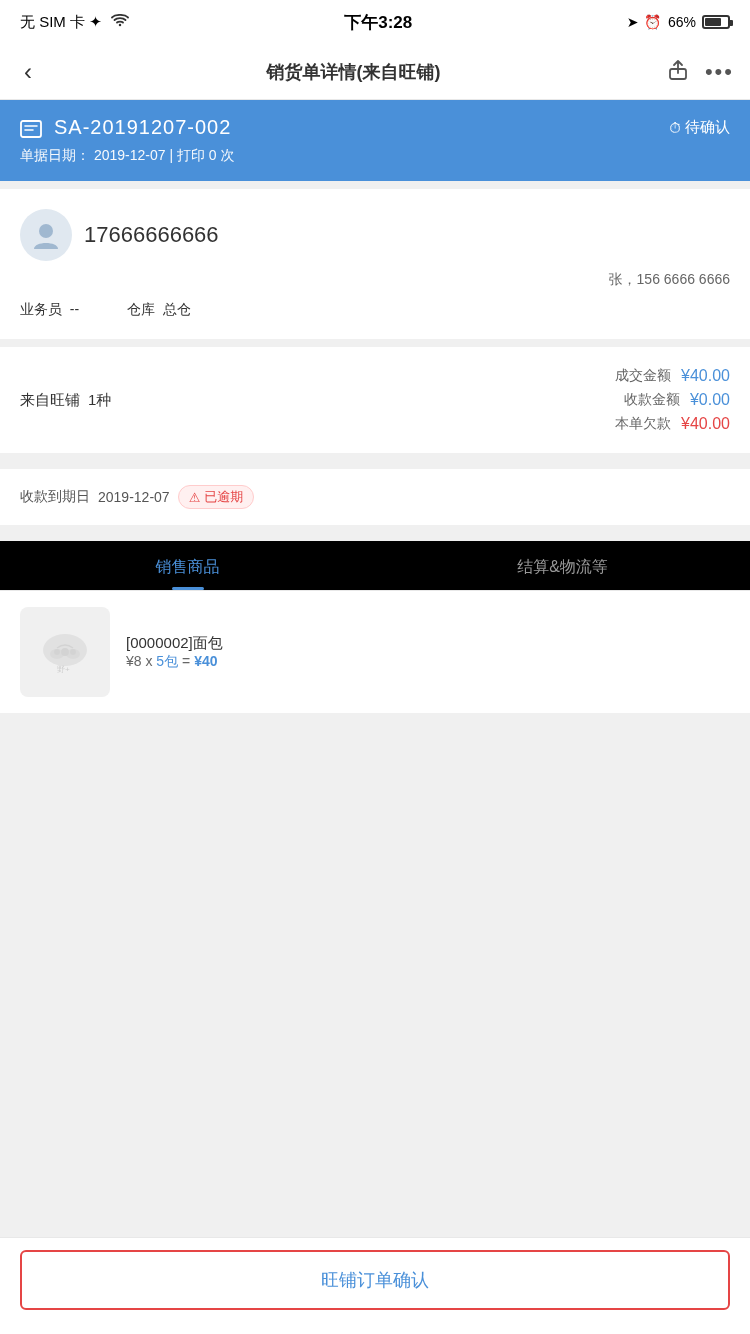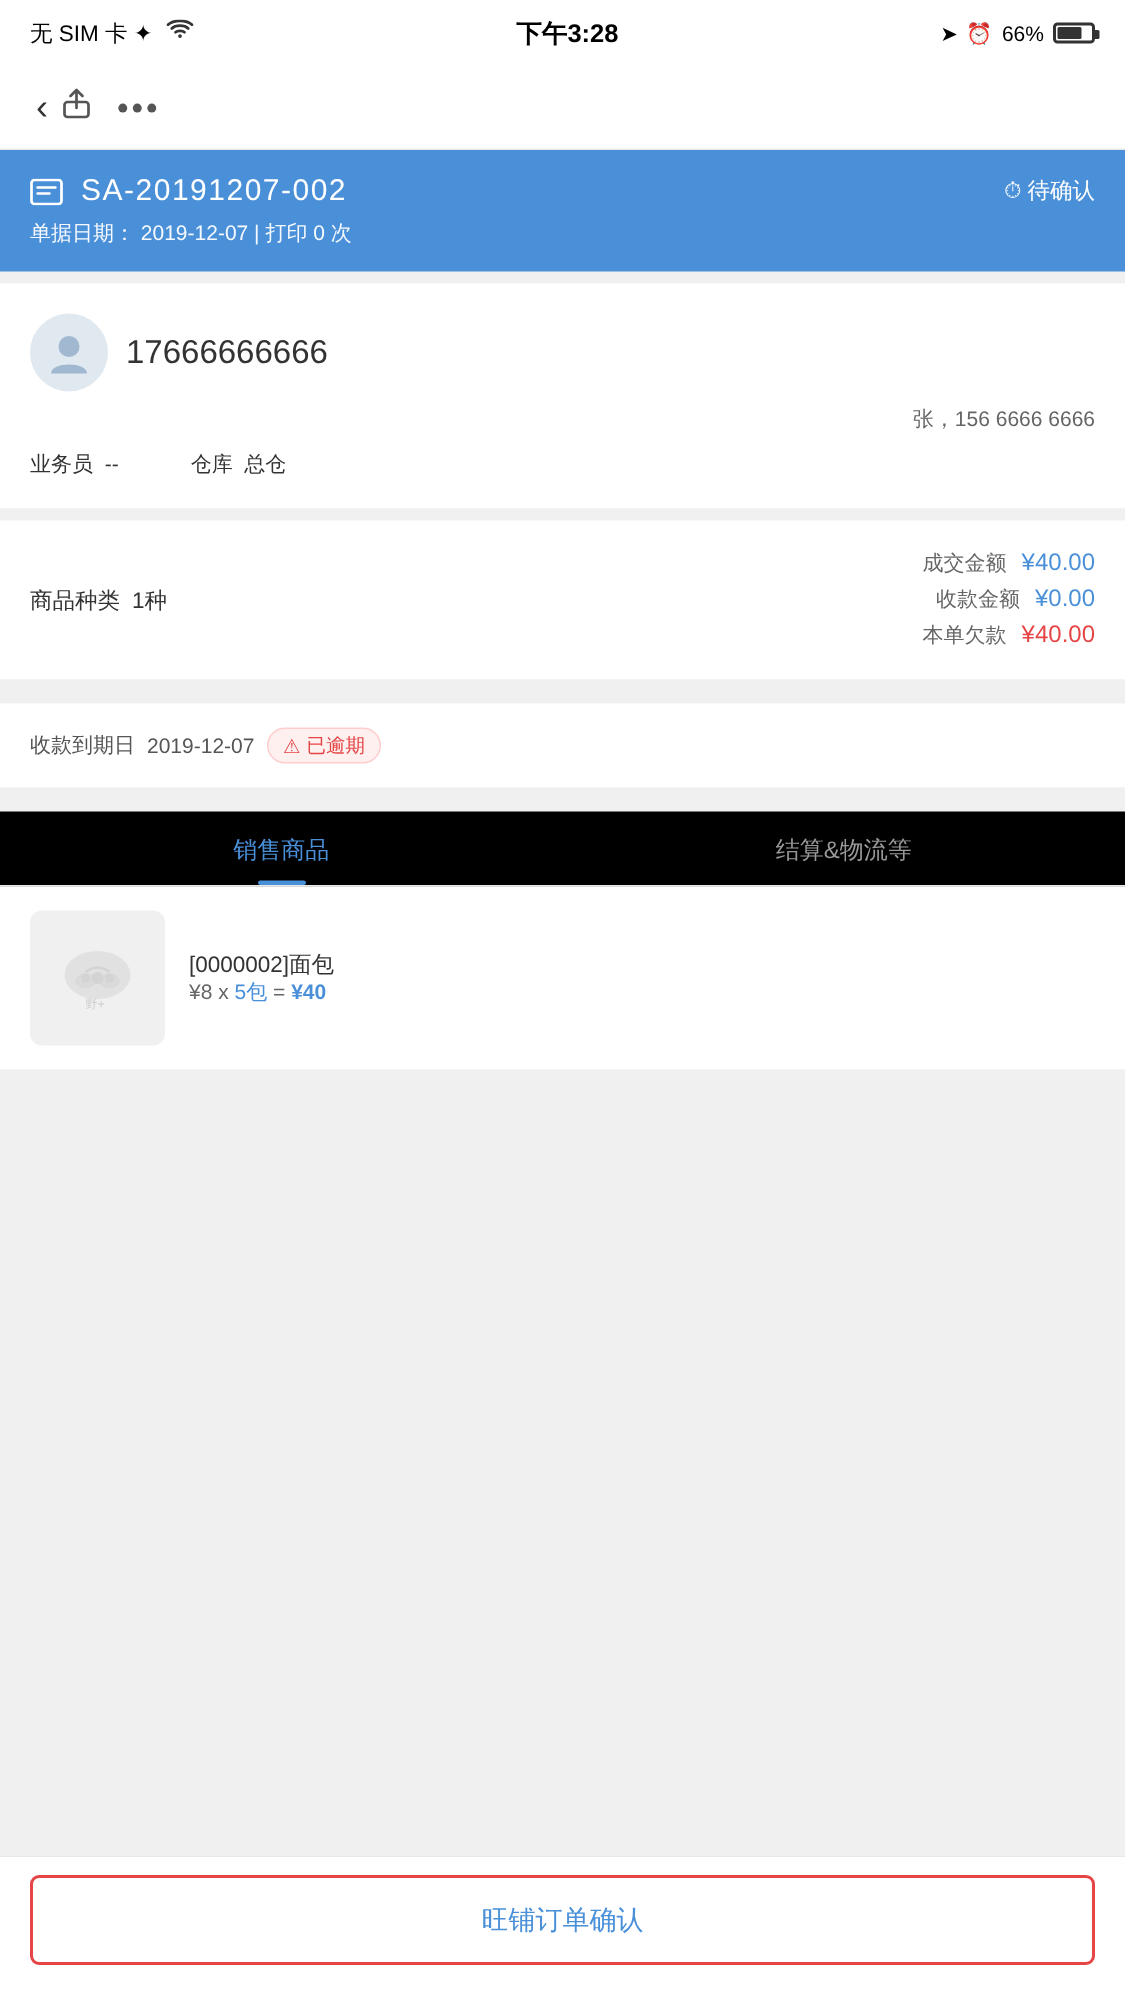--- a/index.html
+++ b/index.html
@@ -317,20 +317,21 @@
     <span>⏰</span>
     <span>66%</span>
     <div class="battery-icon">
       <div class="battery-fill"></div>
     </div>
   </div>
 </div>
 
 <div class="nav-bar">
   <div class="nav-back">‹</div>
+  <div class="nav-title">销货单详情(来自旺铺)</div>
   <div class="nav-actions">
     <span>
       <svg width="22" height="22" viewBox="0 0 22 22" fill="none">
         <rect x="3" y="10" width="16" height="10" rx="2" stroke="#555" stroke-width="1.8"></rect>
         <path d="M11 2 L11 14 M7 6 L11 2 L15 6" stroke="#555" stroke-width="1.8" stroke-linecap="round" stroke-linejoin="round"></path>
       </svg>
     </span>
     <span style="font-size:22px;color:#555;letter-spacing:2px;">•••</span>
   </div>
 </div>
@@ -377,21 +378,21 @@
       <span>仓库</span>&nbsp;&nbsp;<span>总仓</span>
     </div>
   </div>
 </div>
 
 <div class="divider"></div>
 
 <div class="summary-card">
   <div class="summary-row">
     <div class="summary-left">
-      <span>商品种类</span>
+      <span>来自旺铺</span>
       <span>1种</span>
     </div>
     <div class="summary-right">
       <div class="summary-item">
         <span>成交金额</span>
         <span class="amount-blue">¥40.00</span>
       </div>
       <div class="summary-item">
         <span>收款金额</span>
         <span class="amount-blue">¥0.00</span>

